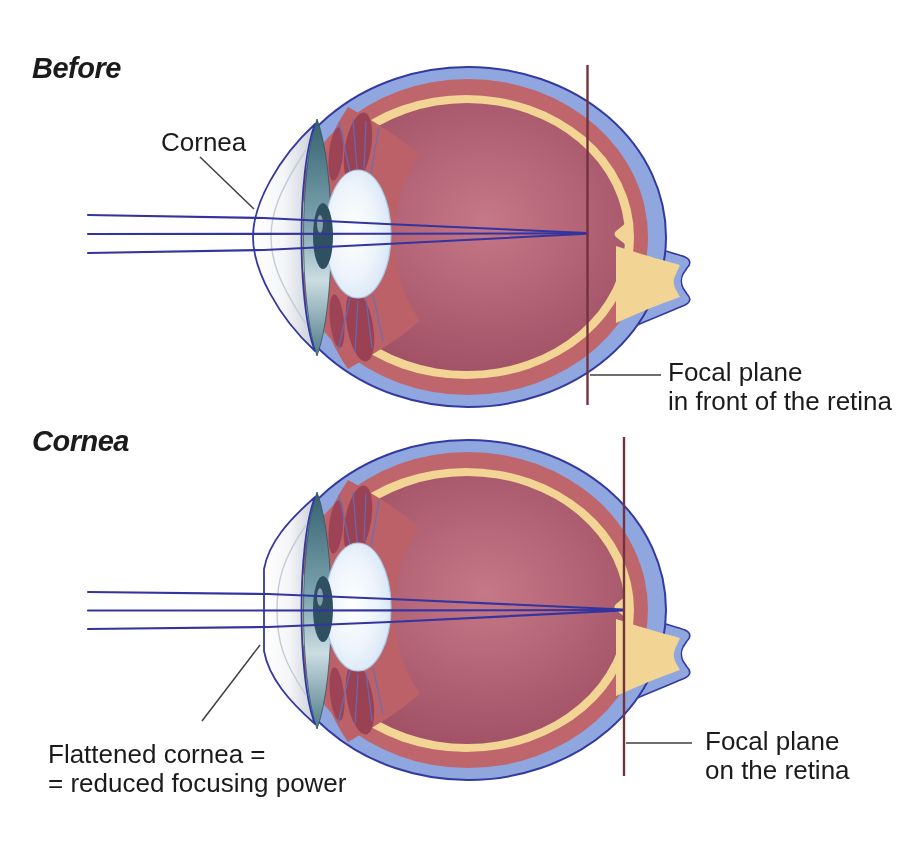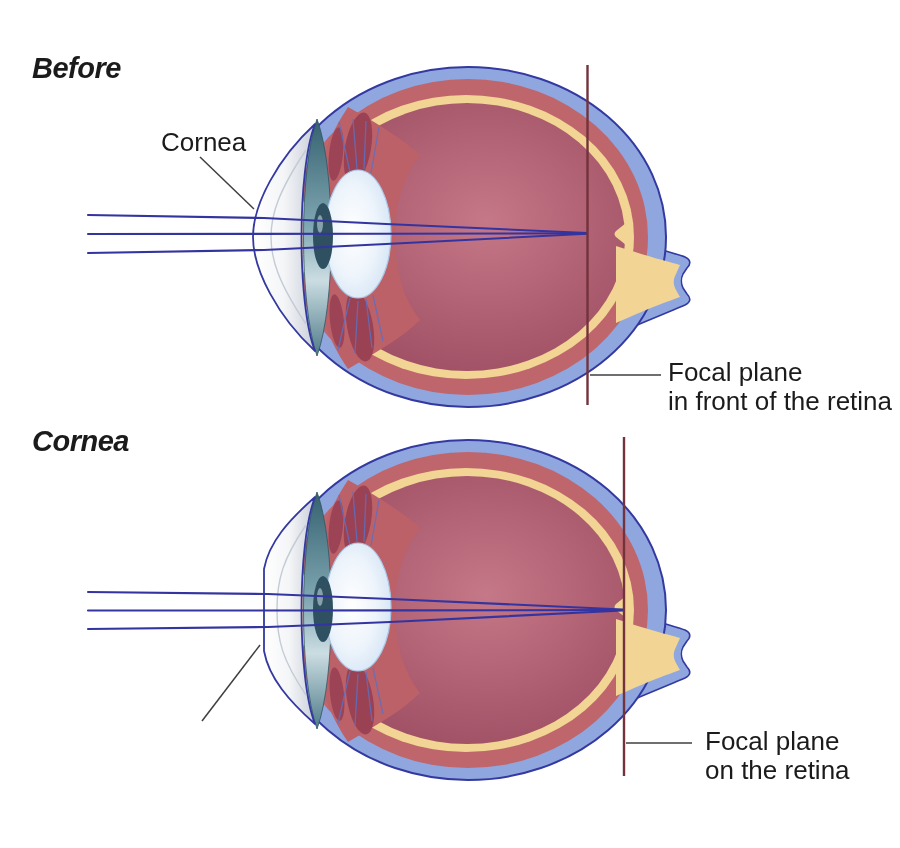--- a/index.html
+++ b/index.html
@@ -116,19 +116,23 @@
 
   <div class="lbl" style="left:155px;top:128px">Cornea</div>
 
   <div class="lbl" style="left:662px;top:358px">
     <span>Focal plane</span><br>
     <span class="it">in front of</span><span> the retina</span>
   </div>
 
   <div class="lbl title" style="left:26px;top:427px">Cornea</div>
 
+  <div class="lbl" style="left:42px;top:740px">
+    <span class="it">Flattened</span><span> cornea =</span><br>
+    <span>= </span><span class="it">reduced</span><span> focusing power</span>
+  </div>
 
   <div class="lbl" style="left:699px;top:727px">
     <span>Focal plane</span><br>
     <span class="it">on</span><span> the retina</span>
   </div>
 
 </div>
 
 </body></html>

